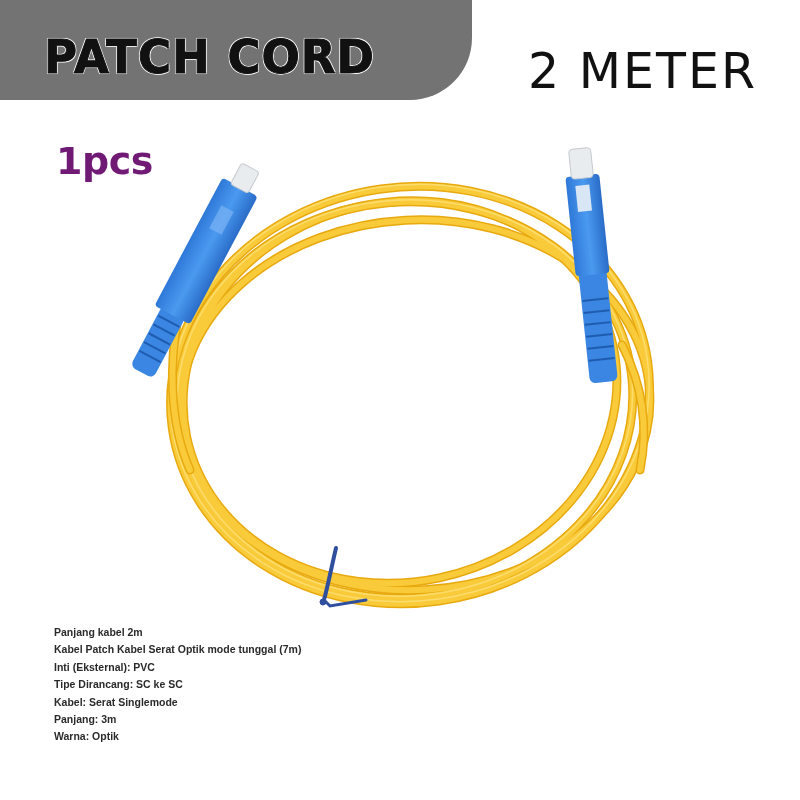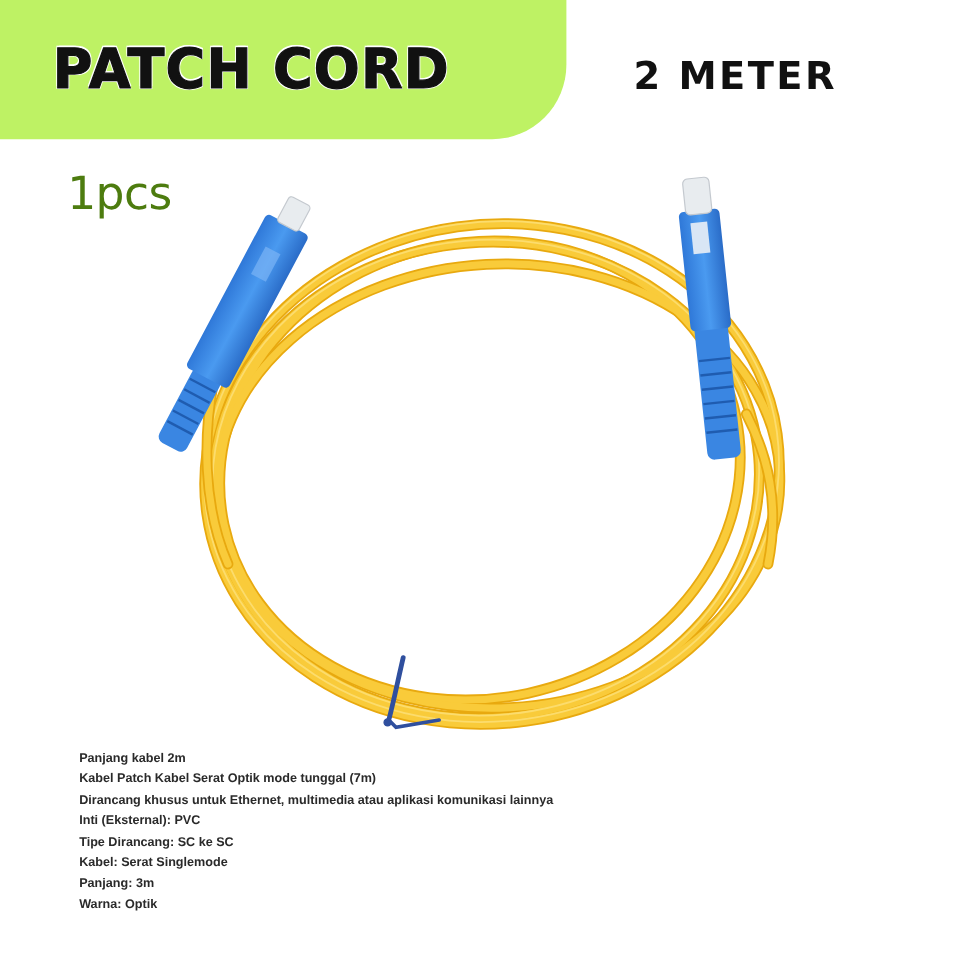--- a/index.html
+++ b/index.html
@@ -3,56 +3,56 @@
   <meta charset="utf-8">
   <style>
     html, body { margin: 0; padding: 0; }
     body {
       width: 800px; height: 800px; background: #ffffff;
       position: relative; overflow: hidden;
       font-family: "DejaVu Sans", sans-serif;
     }
     .banner {
       position: absolute; left: 0; top: 0;
-      width: 472px; height: 116px;
-      background: #bef264;
+      width: 472px; height: 100px;
+      background: #737373;
       border-bottom-right-radius: 62px;
     }
     .banner-title {
       position: absolute; left: 44px; top: 34px;
       font-family: "DejaVu Sans", sans-serif;
       font-weight: bold; font-size: 46px; letter-spacing: 1px;
       color: #111111;
       -webkit-text-stroke: 1px #111;
       text-shadow: 0 0 2px #fff, 1px 1px 0 #fff, -1px -1px 0 #fff, 1px -1px 0 #fff, -1px 1px 0 #fff;
       line-height: 1;
       transform: scaleX(0.98);
       transform-origin: left center;
     }
     .length-label {
       position: absolute; left: 528px; top: 47px;
-      font-weight: bold; font-size: 32px; letter-spacing: 2px;
+      font-weight: normal; font-size: 49px; letter-spacing: 2px;
       color: #111111; line-height: 1;
     }
     .qty-label {
       position: absolute; left: 56px; top: 142px;
-      font-weight: normal; font-size: 38px;
-      color: #4d7c0f; line-height: 1;
+      font-weight: bold; font-size: 38px;
+      color: #701a75; line-height: 1;
       letter-spacing: -0.5px;
     }
     .product-art {
       position: absolute; left: 0; top: 0; width: 800px; height: 800px;
     }
     .specs {
       position: absolute; left: 54px; top: 624px;
       font-family: "Liberation Sans", sans-serif;
       font-size: 10.5px; font-weight: bold; color: #2a2a2a;
       line-height: 17.4px;
     }
-    .spec-line { white-space: nowrap; margin-left: 12px; }
+    .spec-line { white-space: nowrap; }
   </style>
 </head>
 <body>
 
 <div class="banner">
   <div class="banner-title">PATCH CORD</div>
 </div>
 
 <div class="length-label">2 METER</div>
 <div class="qty-label">1pcs</div>
@@ -122,19 +122,18 @@
   <g fill="none" stroke="#2f4f9e" stroke-linecap="round">
     <path d="M336 548 C 332 565, 328 585, 324 600" stroke-width="4"></path>
     <path d="M324 600 L 330 606 L 366 600" stroke-width="3"></path>
     <circle cx="323" cy="602" r="3" fill="#2f4f9e"></circle>
   </g>
 </svg>
 
 <div class="specs">
   <div class="spec-line">Panjang kabel 2m</div>
   <div class="spec-line">Kabel Patch Kabel Serat Optik mode tunggal (7m)</div>
-  <div class="spec-line">Dirancang khusus untuk Ethernet, multimedia atau aplikasi komunikasi lainnya</div>
   <div class="spec-line">Inti (Eksternal): PVC</div>
   <div class="spec-line">Tipe Dirancang: SC ke SC</div>
   <div class="spec-line">Kabel: Serat Singlemode</div>
   <div class="spec-line">Panjang: 3m</div>
   <div class="spec-line">Warna: Optik</div>
 </div>
 
 </body></html>

